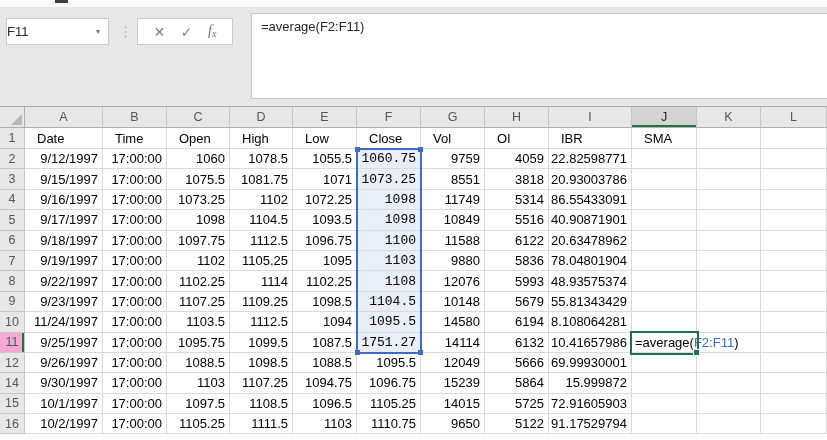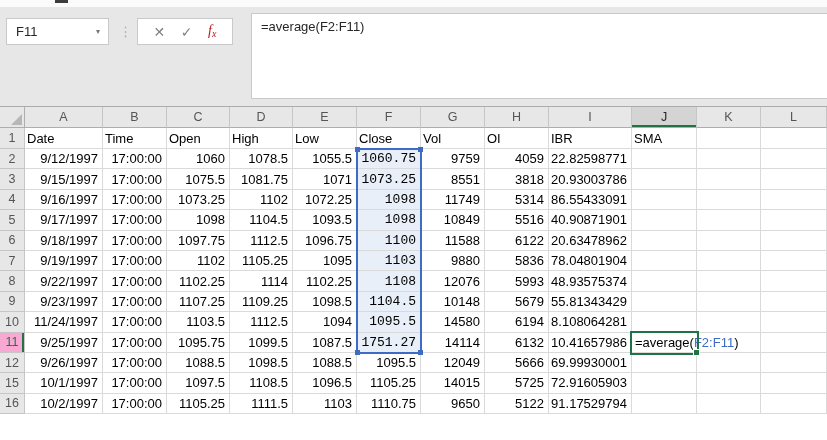--- a/index.html
+++ b/index.html
@@ -7,28 +7,28 @@
     width:827px;height:440px;overflow:hidden;position:relative;
     background:#fff;font-family:"Liberation Sans",sans-serif;
     -webkit-font-smoothing:antialiased;
   }
   
   .chrome{position:absolute;top:0;left:0;width:827px;height:106px;
     background:var(--chrome-gray,#e7e7e7);border-bottom:1px solid #ababab;}
   .top-strip{position:absolute;top:0;left:0;width:827px;height:7px;background:#fbfbfb;}
   .ribbon-artifact{position:absolute;top:0;left:55px;width:13px;height:3px;background:#3c3c3c;}
   .name-box{position:absolute;left:6px;top:18px;width:103px;height:27px;background:#fff;
-    border:1px solid #c9c9c9;display:flex;align-items:center;padding-left:9px;
+    border:1px solid #c9c9c9;display:flex;align-items:center;
     font-size:13px;color:#262626;box-sizing:border-box;}
   .name-caret{position:absolute;right:8px;top:9px;font-size:8px;color:#777;line-height:1;}
   .sep-dots{position:absolute;left:119px;top:25px;color:#a8a8a8;font-size:13px;line-height:1;letter-spacing:0;}
   .fx-box{position:absolute;left:137px;top:18px;width:96px;height:27px;background:#fff;
     border:1px solid #c9c9c9;box-sizing:border-box;display:flex;align-items:center;justify-content:space-evenly;}
   .icon-cancel,.icon-enter{color:#828282;font-size:14px;line-height:1;}
-  .icon-fx{font-family:"Liberation Serif",serif;font-style:italic;color:#b91c1c;font-size:14px;line-height:1;}
+  .icon-fx{font-family:"Liberation Serif",serif;font-style:italic;color:#737373;font-size:14px;line-height:1;}
   .icon-fx .fx-x{font-size:10px;vertical-align:-2px;}
   .formula-bar{position:absolute;left:251px;top:13px;width:576px;height:86px;background:#fff;
     border:1px solid #c9c9c9;border-right:none;box-sizing:border-box;
     padding:5px 4px 0 9px;font-size:13px;color:#262626;}
   
   .grid{position:absolute;top:107px;left:0;width:827px;height:333px;overflow:hidden;background:#fff;}
   table{border-collapse:separate;border-spacing:0;table-layout:fixed;width:827px;}
   thead tr{height:21px;}
   tr.r1{height:21px;}
   tbody tr.data{height:20.4px;}
@@ -40,21 +40,21 @@
   th.corner{background:#e7e7e7;border-right:1px solid #aeaeae;border-bottom:1px solid #aeaeae;position:relative;padding:0;}
   .tri{position:absolute;right:2px;bottom:2px;width:0;height:0;
     border-left:11px solid transparent;border-bottom:11px solid #b7b7b7;}
   th.rh{background:#e7e7e7;border-right:1px solid #c6c6c6;border-bottom:1px solid #c6c6c6;
     font-size:12.5px;font-weight:400;color:#555;text-align:center;padding:0;}
   th.rh.active{background:#f9a8d4;color:var(--excel-green,#217346);
     box-shadow:inset -2px 0 0 var(--excel-green,#217346);}
   td{border-right:1px solid var(--gridline,#dadada);border-bottom:1px solid var(--gridline,#dadada);
     font-size:13px;color:#000;text-align:right;padding:0 4px 0 2px;
     white-space:nowrap;overflow:hidden;}
-  tr.r1 td{text-align:left;padding-left:2px;margin-top:38px;}
+  tr.r1 td{text-align:left;padding-left:12px;margin-top:38px;}
   td.sel{background:var(--range-fill,#e9eff8);font-family:Liberation Mono, monospace;}
   
   .range-box{position:absolute;left:356px;top:41px;width:66px;height:206px;
     border:2px solid var(--reference-blue,#3e6bc4);box-sizing:border-box;pointer-events:none;}
   .range-box .hd{position:absolute;width:5px;height:5px;background:var(--reference-blue,#3e6bc4);}
   .hd.tl{left:-3px;top:-3px;}  .hd.tr{right:-3px;top:-3px;}
   .hd.bl{left:-3px;bottom:-3px;} .hd.br{right:-3px;bottom:-3px;}
   .edit-text{position:absolute;left:633px;top:227px;height:18px;background:#fff;
     padding:0 2px;font-size:13px;color:#000;white-space:nowrap;z-index:1;line-height:18px;}
   .edit-text .ref{color:var(--reference-blue,#3e6bc4);}
@@ -296,20 +296,35 @@
           <td>1088.5</td>
           <td>1095.5</td>
           <td>12049</td>
           <td>5666</td>
           <td>69.99930001</td>
           <td></td>
           <td></td>
           <td></td>
         </tr>
         <tr class="data">
+          <th class="rh">14</th>
+          <td>9/30/1997</td>
+          <td>17:00:00</td>
+          <td>1103</td>
+          <td>1107.25</td>
+          <td>1094.75</td>
+          <td>1096.75</td>
+          <td>15239</td>
+          <td>5864</td>
+          <td>15.999872</td>
+          <td></td>
+          <td></td>
+          <td></td>
+        </tr>
+        <tr class="data">
           <th class="rh">15</th>
           <td>10/1/1997</td>
           <td>17:00:00</td>
           <td>1097.5</td>
           <td>1108.5</td>
           <td>1096.5</td>
           <td>1105.25</td>
           <td>14015</td>
           <td>5725</td>
           <td>72.91605903</td>

